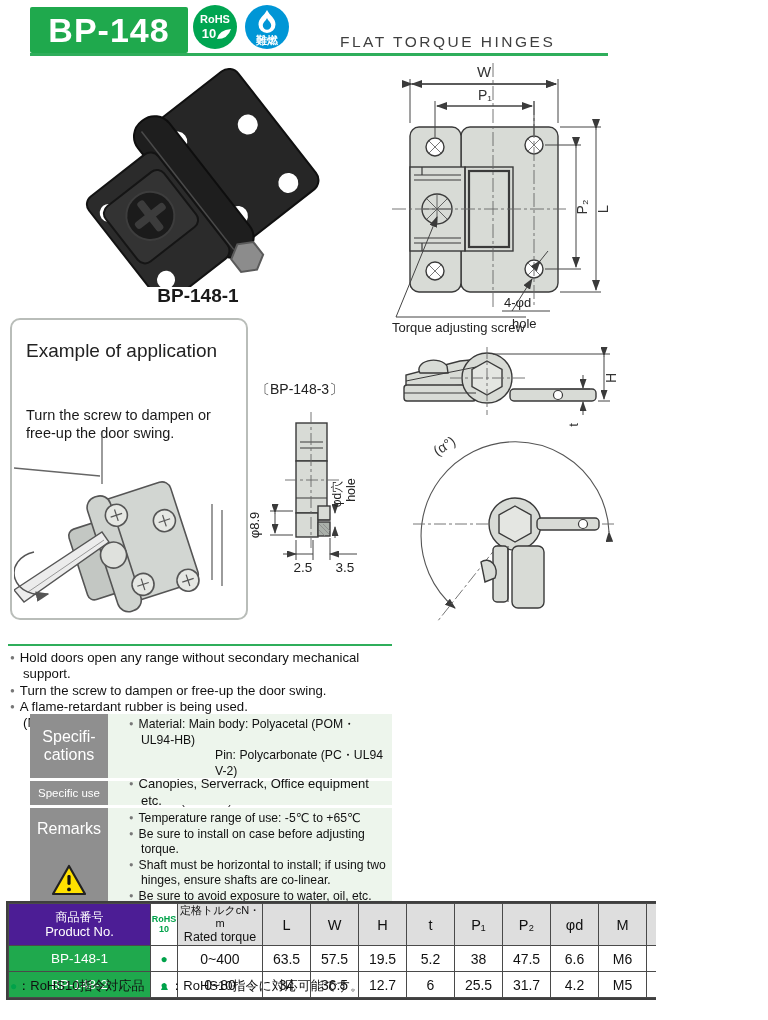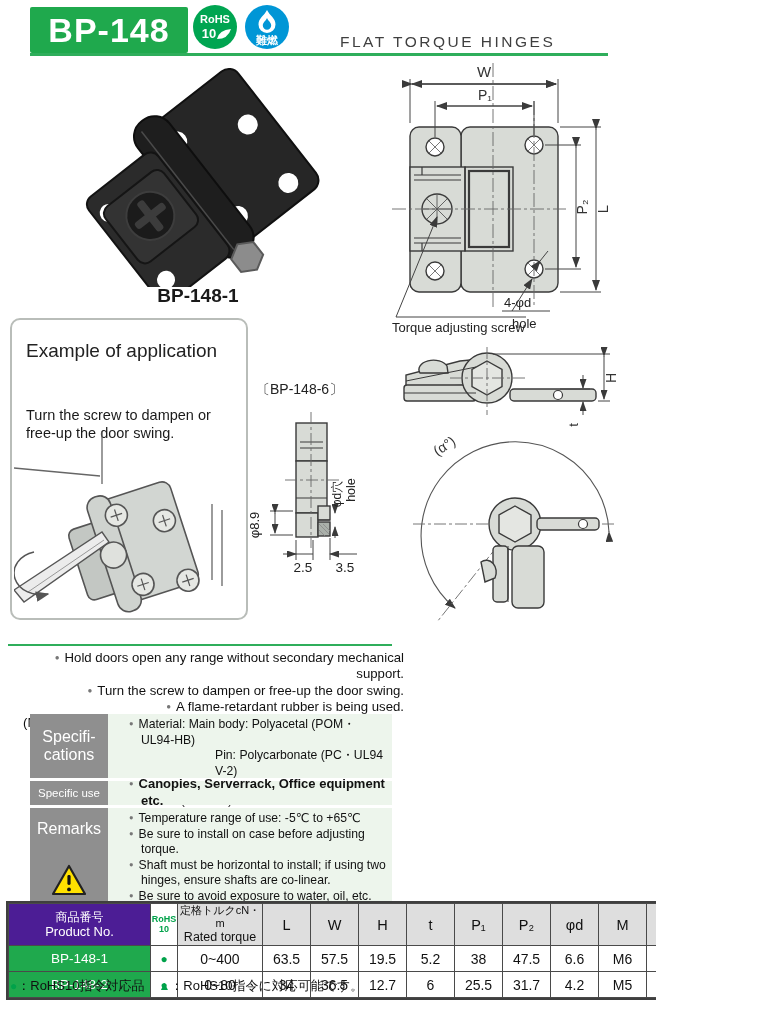--- a/index.html
+++ b/index.html
@@ -18,21 +18,21 @@
   .photo-caption{left:118px;top:285px;width:160px;text-align:center;font-size:19px;font-weight:bold;color:#1a1a1a;}
   .section-caption{left:256px;top:381px;font-size:14px;color:#222;}
 
   
   .app-box{left:10px;top:318px;width:238px;height:302px;border:2px solid #b9bdb9;border-radius:10px;background:#fff;box-sizing:border-box;}
   .app-title{left:26px;top:340px;font-size:19px;color:#222;}
   .app-text{left:26px;top:406px;width:205px;font-size:14.5px;line-height:1.25;color:#1a1a1a;}
 
   
   .features{left:10px;top:650px;width:394px;font-size:13.2px;color:#111;line-height:1.24;}
-  .features .f{padding-left:13px;text-indent:-13px;text-align:right;}
+  .features .f{padding-left:13px;text-indent:-13px;}
   .features .f::before{content:"●";font-size:8px;color:#777;margin-right:5px;vertical-align:2px;}
   .features .fsub{padding-left:13px;}
   .sep-line{left:8px;top:644px;width:384px;height:2px;background:#2fae5b;}
 
   
   .specs{left:30px;top:714px;width:362px;}
   .spec-row{display:flex;margin-bottom:3px;}
   .spec-label{width:78px;background:#8f8f8f;color:#fff;display:flex;flex-direction:column;
               align-items:center;justify-content:center;text-align:center;flex:0 0 78px;}
   .spec-content{flex:1;background:#edf5ec;padding:3px 4px 3px 21px;color:#111;}
@@ -234,21 +234,21 @@
         <line x1="154" y1="160" x2="166" y2="160"></line>
           <line x1="160" y1="154" x2="160" y2="166"></line>
       </g>
       <circle cx="97" cy="113" r="13" fill="#dfe1dd"></circle>
     </g>
     <polygon points="0,158 88,100 95,110 10,170" fill="#ececec" stroke="#555" stroke-width="1.4"></polygon>
     <line x1="14" y1="160" x2="90" y2="108" stroke="#999" stroke-width="1"></line>
     <path d="M20,120 a26,21 0 1 0 14,42" fill="none" stroke="#555" stroke-width="1.5" marker-end="url(#aa)"></path>
   </svg>
 
-  <span class="abs section-caption">〔BP-148-6〕</span>
+  <span class="abs section-caption">〔BP-148-3〕</span>
   <svg class="abs" style="left:245px;top:378px;" width="150" height="215" viewBox="0 0 150 215">
     <defs>
       <marker id="sa" markerWidth="10" markerHeight="7" refX="9" refY="3.5" orient="auto">
           <path d="M0,0 L10,3.5 L0,7 z" fill="#3a3a3a"></path>
         </marker>
     </defs>
     <g fill="#d8dbd6" stroke="#3a3a3a" stroke-width="1.4">
       <rect x="51" y="45" width="31" height="38"></rect>
       <rect x="51" y="83" width="31" height="52"></rect>
       <rect x="51" y="135" width="22" height="24"></rect>
@@ -364,21 +364,21 @@
         <span>cations</span>
       </div>
       <div class="spec-content">
         <div class="spec-li">Material: Main body: Polyacetal (POM・UL94-HB)</div>
         <div class="spec-plain ind1">Pin: Polycarbonate (PC・UL94 V-2)</div>
         <div class="spec-plain ind2">Adjust screw / nut: Stainless steel (SUS303)</div>
       </div>
     </div>
     <div class="spec-row" style="height:24px;">
       <div class="spec-label lab-sm">Specific use</div>
-      <div class="spec-content" style="display:flex;align-items:center;font-weight:bold;">
+      <div class="spec-content" style="display:flex;align-items:center;">
         <div class="spec-li" style="font-size:13px;">Canopies, Serverrack, Office equipment etc.</div>
       </div>
     </div>
     <div class="spec-row" style="height:100px;">
       <div class="spec-label remarks-label lab-lg">
         <span>Remarks</span>
         <span class="warn-wrap">
           <svg width="36" height="32" viewBox="0 0 36 32">
             <polygon points="18,2 34,30 2,30" fill="#ffe100" stroke="#222" stroke-width="2.2" stroke-linejoin="round"></polygon>
             <rect x="16.4" y="11" width="3.2" height="10" rx="1.4" fill="#111"></rect>

